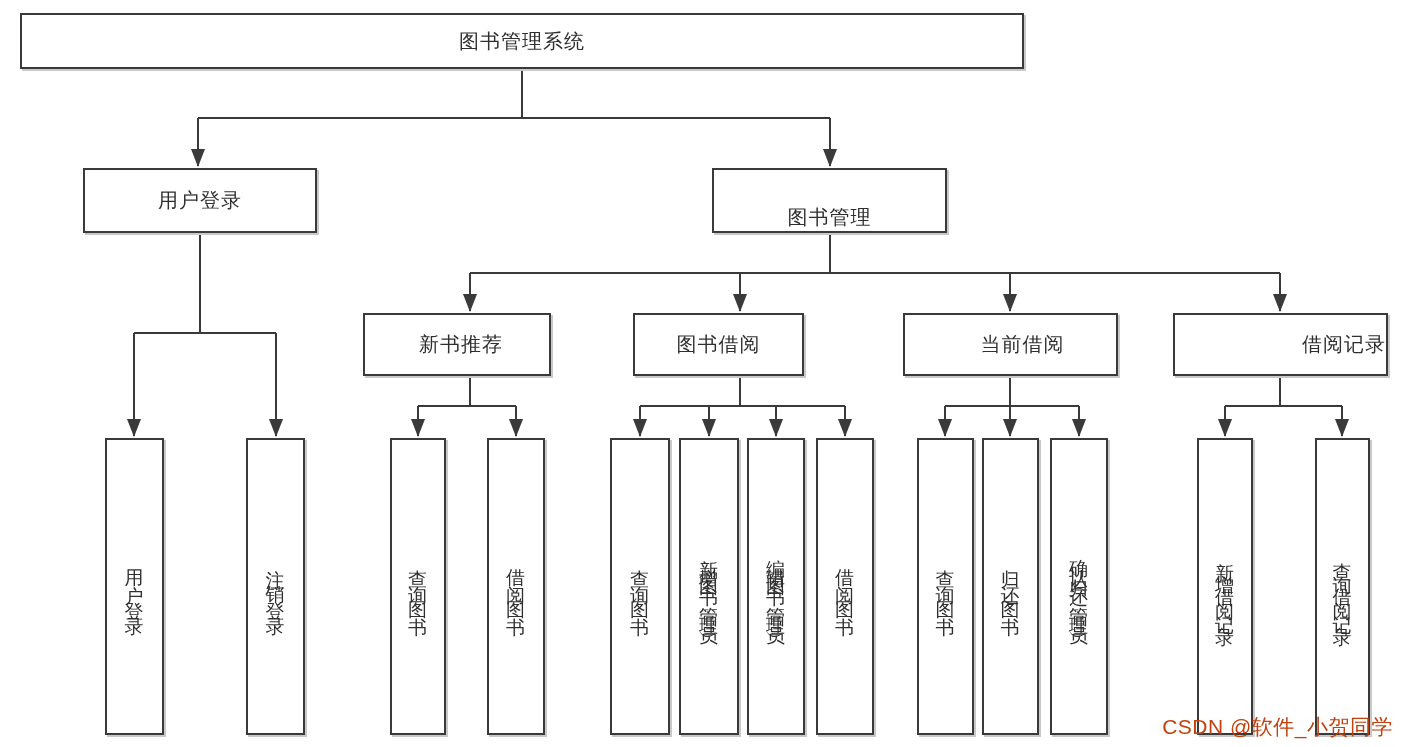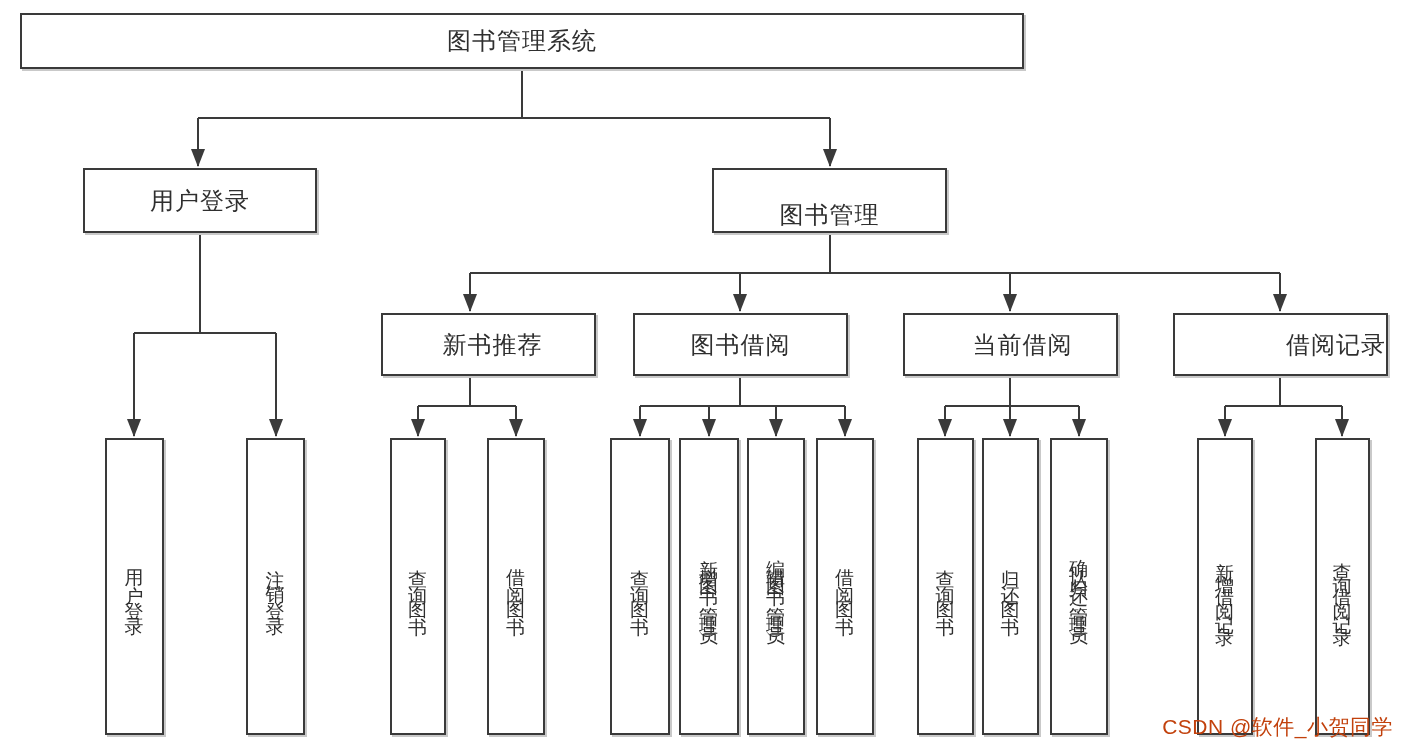--- a/index.html
+++ b/index.html
@@ -6,21 +6,21 @@
   .canvas{
     position:relative;width:1405px;height:747px;background:#ffffff;
     font-family:"Liberation Sans",sans-serif;overflow:hidden;
   }
   svg.connectors{position:absolute;left:0;top:0;z-index:0;}
   .box{
     position:absolute;box-sizing:border-box;background:#ffffff;
     border:2px solid #3a3a3a;display:flex;align-items:center;justify-content:center;
     color:#2f2f2f;z-index:1;box-shadow:2px 2px 0 #c9c9c9;
   }
-  .hbox{font-size:24px;letter-spacing:1px;white-space:nowrap;}
+  .hbox{font-size:20px;letter-spacing:1px;white-space:nowrap;}
   .leaf{top:438px;height:297px;}
   .vtext{
     writing-mode:vertical-rl;text-orientation:mixed;
     font-size:19px;line-height:1;color:#2f2f2f;
   }
   .vshort{letter-spacing:0.85em;}
   .vmed{letter-spacing:0.7em;}
   .vlong{letter-spacing:0.5em;}
   .watermark{
     position:absolute;right:12px;bottom:6px;z-index:3;
@@ -86,24 +86,24 @@
     <span>图书管理系统</span>
   </div>
 
   <div class="box hbox" style="left:83px;top:168px;width:234px;height:65px;">
     <span>用户登录</span>
   </div>
   <div class="box hbox" style="left:712px;top:168px;width:235px;height:65px;align-items:flex-end;">
     <span>图书管理</span>
   </div>
 
-  <div class="box hbox" style="left:381px;top:313px;width:215px;height:63px;padding-left:8px;">
+  <div class="box hbox" style="left:363px;top:313px;width:188px;height:63px;padding-left:8px;">
     <span>新书推荐</span>
   </div>
-  <div class="box hbox" style="left:633px;top:313px;width:215px;height:63px;">
+  <div class="box hbox" style="left:633px;top:313px;width:171px;height:63px;">
     <span>图书借阅</span>
   </div>
   <div class="box hbox" style="left:903px;top:313px;width:215px;height:63px;padding-left:24px;">
     <span>当前借阅</span>
   </div>
   <div class="box hbox" style="left:1173px;top:313px;width:215px;height:63px;justify-content:flex-end;">
     <span>借阅记录</span>
   </div>
 
   <div class="box leaf" style="left:105px;width:59px;">

